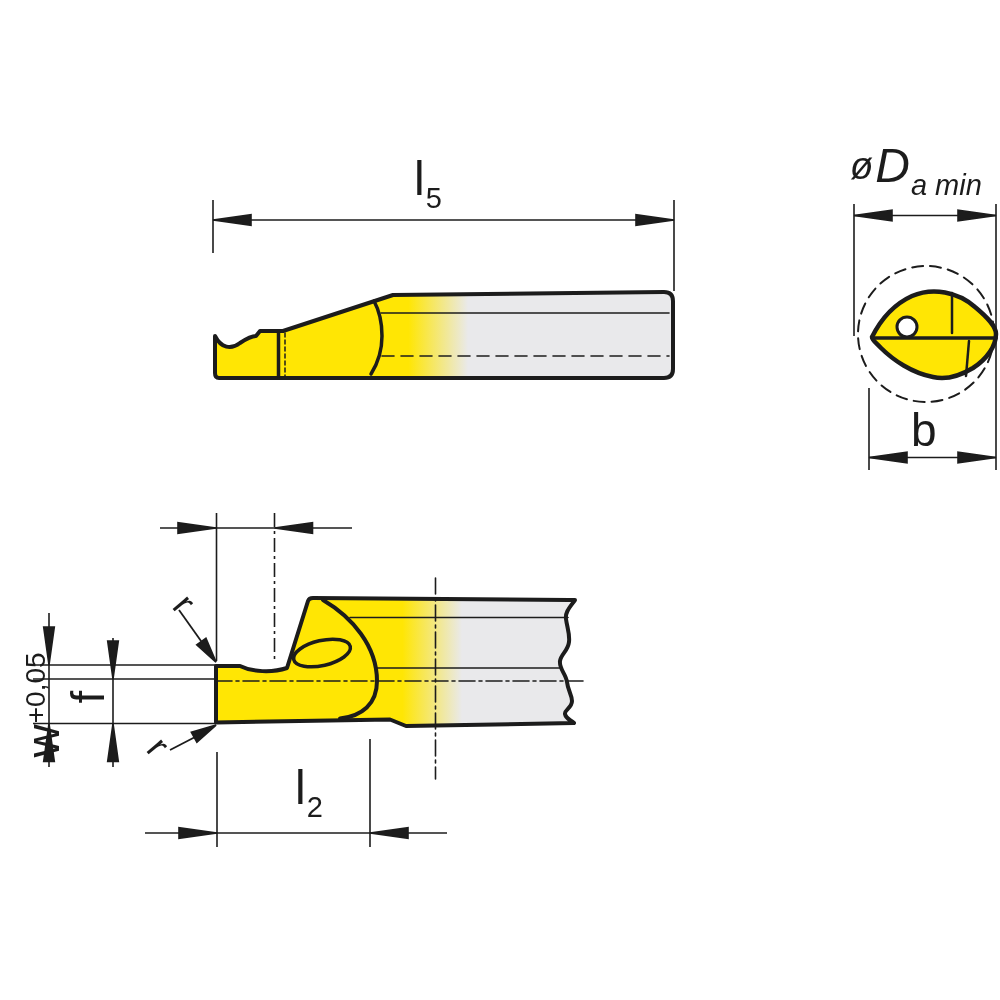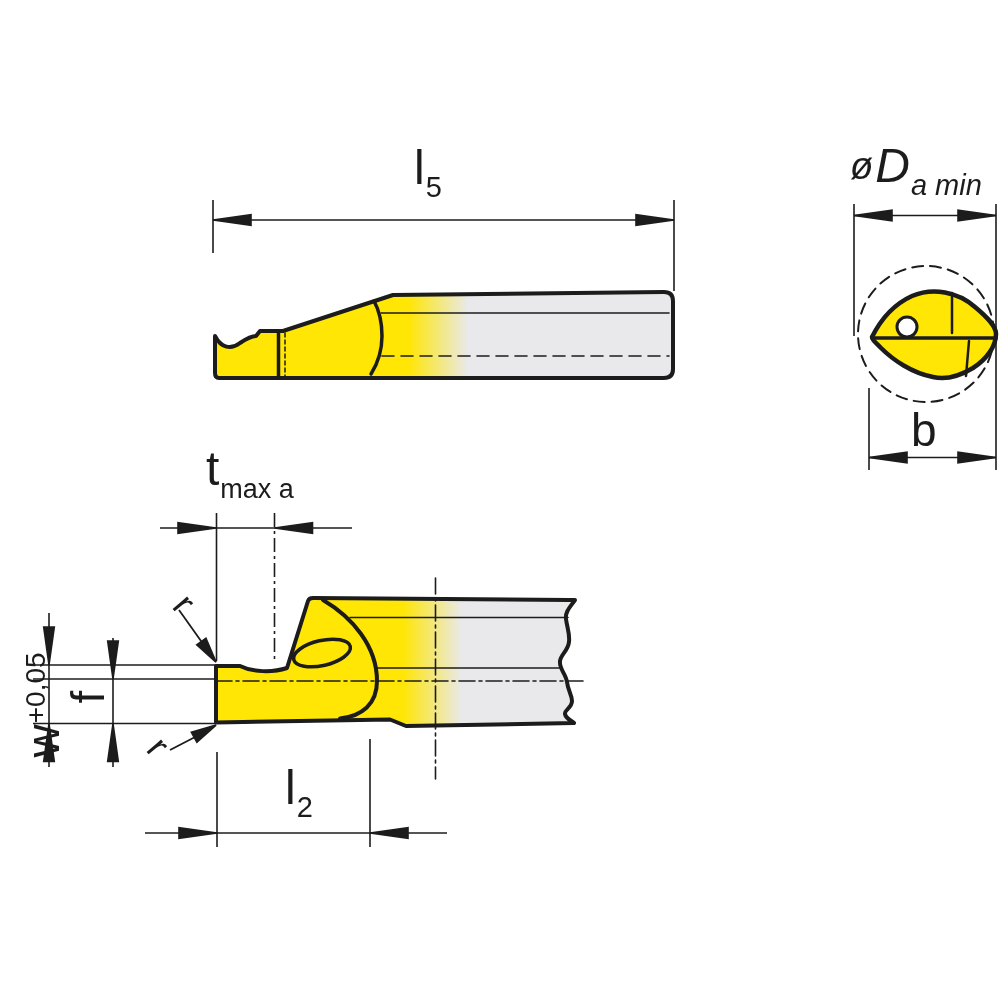--- a/index.html
+++ b/index.html
@@ -139,29 +139,28 @@
 
   <g stroke="#1c1c1c" stroke-width="1.6" fill="#1c1c1c">
     <line x1="217" y1="752" x2="217" y2="847"></line>
     <line x1="370" y1="739" x2="370" y2="847"></line>
     <line x1="145" y1="833" x2="447" y2="833"></line>
     <polygon points="217,833 179,827.7 179,838.3"></polygon>
     <polygon points="370,833 408,827.7 408,838.3"></polygon>
   </g>
 </svg>
 
-<div class="lbl" style="left:414px;top:144px;"><span class="main">l</span><span class="sub">5</span></div>
+<div class="lbl" style="left:414px;top:155px;"><span class="main">l</span><span class="sub">5</span></div>
 
 <div class="lbl" style="left:850px;top:142px;font-style:italic;"><span class="prefix">ø</span><span class="main">D</span><span class="sub">a min</span></div>
 
 <div class="lbl" style="left:911px;top:407px;font-size:46px;"><span>b</span></div>
 
-<div class="lbl" style="left:206px;top:445px;"><span class="main">t</span><span class="sub" style="font-size:27px;">max a</span></div>
 
-<div class="lbl" style="left:285px;top:764px;"><span class="main">l</span><span class="sub">2</span></div>
+<div class="lbl" style="left:295px;top:764px;"><span class="main">l</span><span class="sub">2</span></div>
 
 <div class="lbl rot-ccw" style="left:-66px;top:668px;width:175px;height:50px;padding-left:46px;font-size:46px;"><span>w</span><span class="sup">+0,05</span></div>
 
 <div class="lbl rot-ccw" style="left:58px;top:674px;width:60px;height:46px;text-align:center;font-size:46px;"><span>f</span></div>
 
 <div class="lbl rot-r" style="left:178px;top:586px;"><span>r</span></div>
 
 <div class="lbl rot-r" style="left:152px;top:729px;"><span>r</span></div>
 
 </div>

